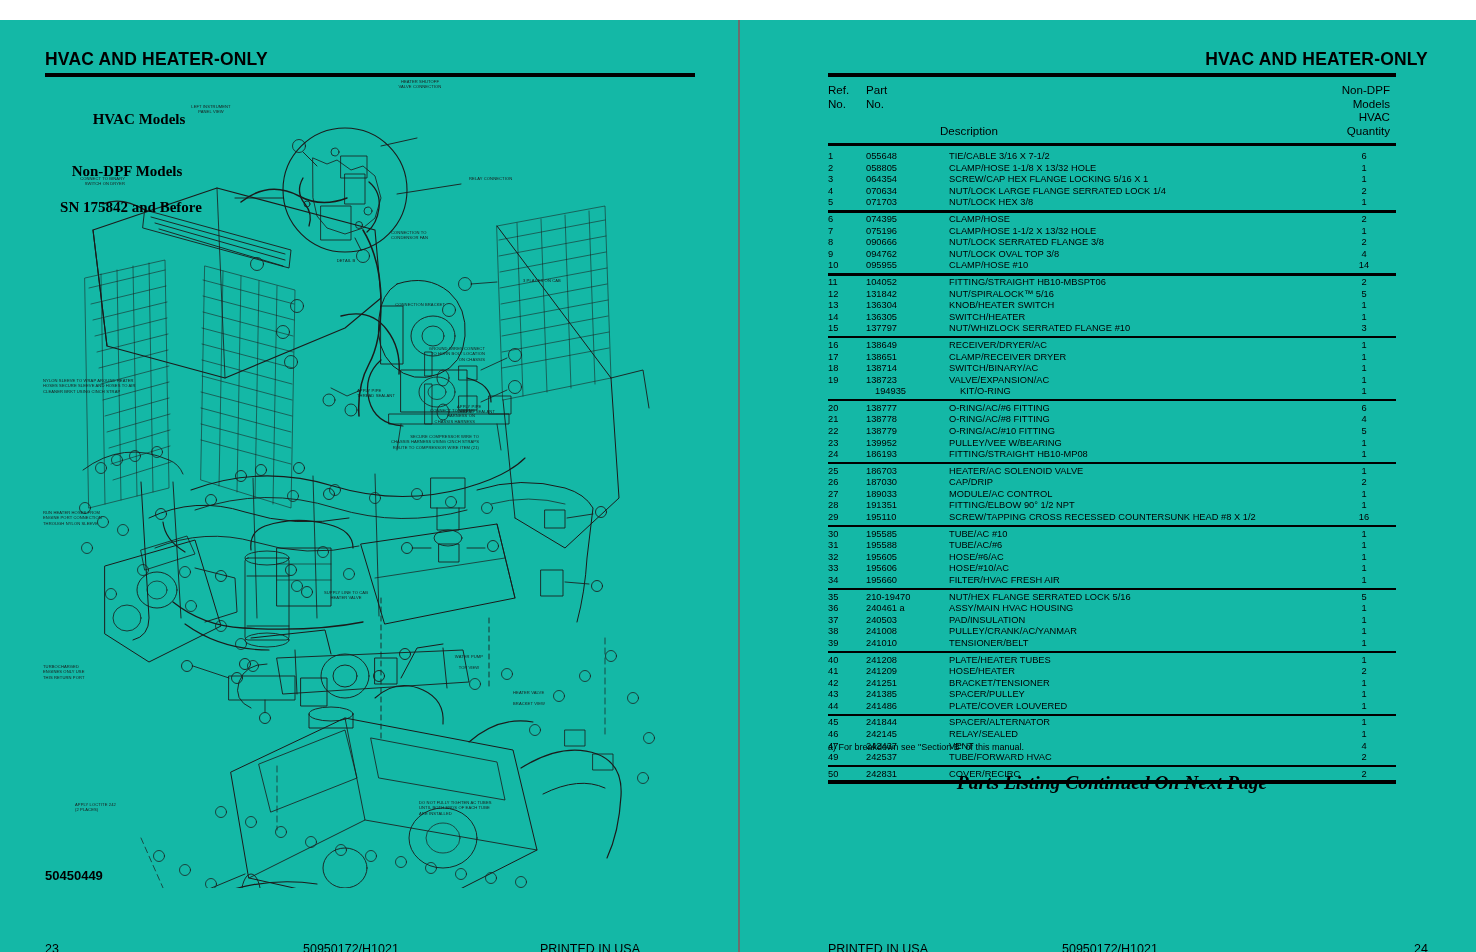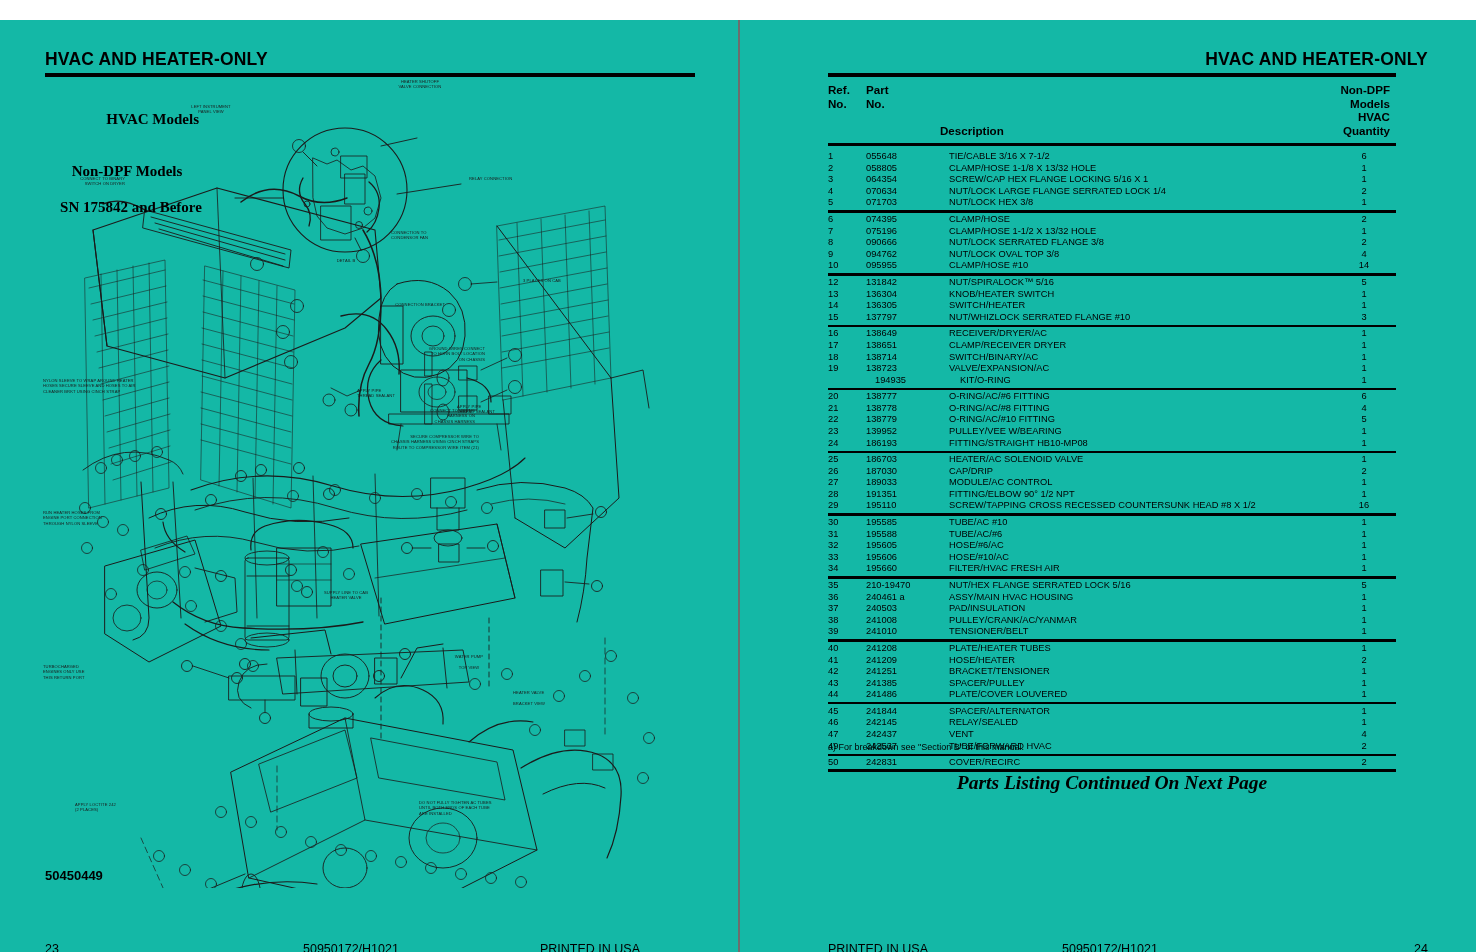--- a/index.html
+++ b/index.html
@@ -59,21 +59,21 @@
   #illus svg { display: block; width: 100%; height: 100%; }
 
   .blk-serif {
     position: absolute;
     font-family: "Liberation Serif", serif;
     font-weight: bold;
     color: #000;
     text-align: center;
     line-height: 1.25;
   }
-  #lbl-hvac-models { left: 34px;  top: 32px;  width: 120px; font-size: 15px; text-align: right; }
+  #lbl-hvac-models { left: 34px;  top: 32px;  width: 120px; font-size: 15px; }
   #lbl-nondpf      { left: 2px;   top: 84px;  width: 160px; font-size: 15px; }
   #lbl-sn          { left: 6px;   top: 120px; width: 160px; font-size: 15px; }
 
   .dwg-no {
     position: absolute;
     left: 0px;
     top: 790px;
     font-family: "Liberation Sans", sans-serif;
     font-weight: bold;
     font-size: 13px;
@@ -110,21 +110,21 @@
     color: #000;
   }
   table.parts td { padding: 0; vertical-align: top; }
 
   .col-ref  { width: 38px; }
   .col-part { width: 74px; }
   .col-desc { }
   .col-qty  { width: 64px; text-align: center; }
 
   .hdr-cell {
-    font-weight: bold;
+    font-weight: normal;
     font-size: 11.6px;
     line-height: 1.18;
     padding-top: 6px !important;
     padding-bottom: 5px !important;
     vertical-align: top;
   }
   .hdr-cell.qty { text-align: right; padding-right: 6px !important; }
 
   tr.datarow td { height: 11.55px; line-height: 11.55px; }
   tr.datarow td.col-qty { text-align: center; }
@@ -623,20 +623,26 @@
               <td class="col-part">095955</td>
               <td class="col-desc">CLAMP/HOSE #10</td>
               <td class="col-qty">14</td>
             </tr>
             <tr class="grp-sep">
               <td colspan="4">
                 <hr>
               </td>
             </tr>
             <tr class="datarow">
+              <td class="col-ref">11</td>
+              <td class="col-part">104052</td>
+              <td class="col-desc">FITTING/STRAIGHT HB10-MBSPT06</td>
+              <td class="col-qty">2</td>
+            </tr>
+            <tr class="datarow">
               <td class="col-ref">12</td>
               <td class="col-part">131842</td>
               <td class="col-desc">NUT/SPIRALOCK™ 5/16</td>
               <td class="col-qty">5</td>
             </tr>
             <tr class="datarow">
               <td class="col-ref">13</td>
               <td class="col-part">136304</td>
               <td class="col-desc">KNOB/HEATER SWITCH</td>
               <td class="col-qty">1</td>

